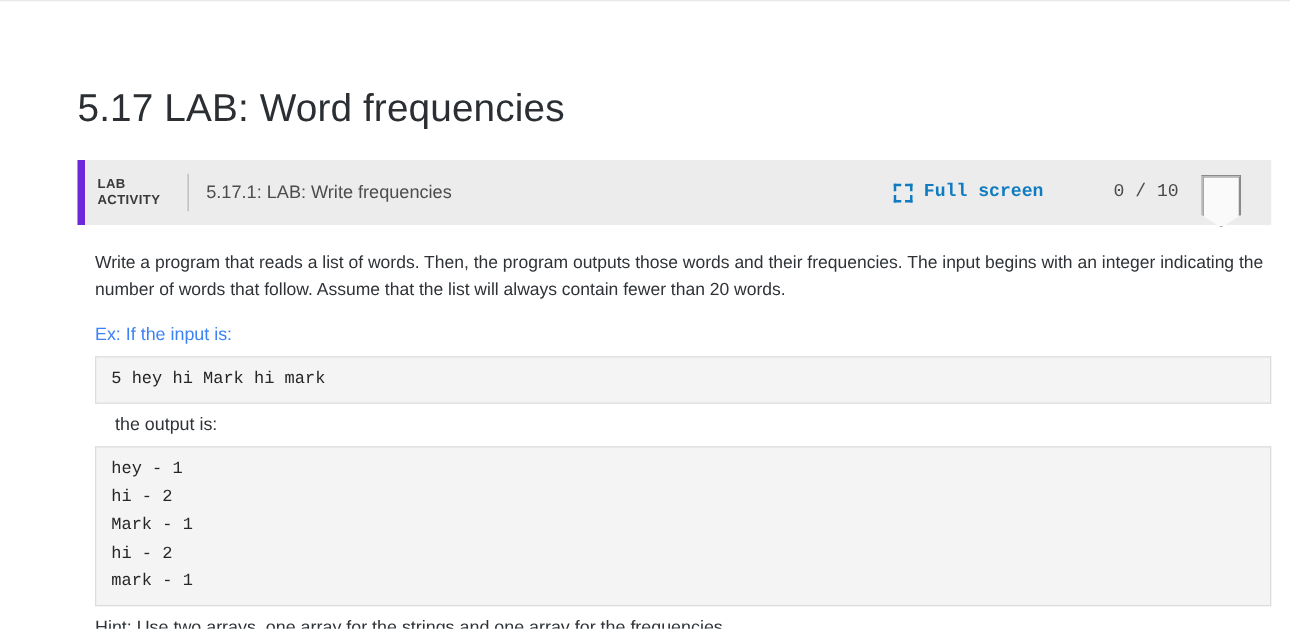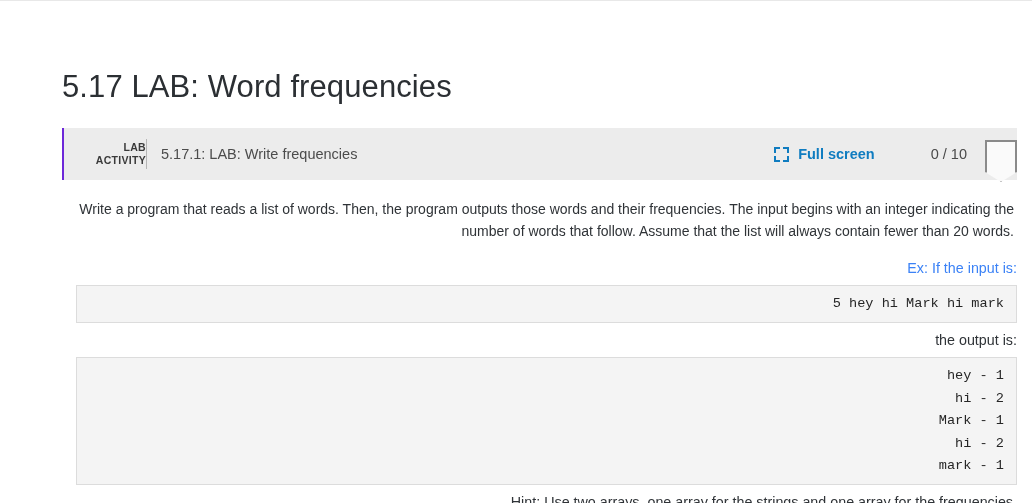--- a/index.html
+++ b/index.html
@@ -1,15 +1,15 @@
 <!DOCTYPE html>
 <html><head>
 <meta charset="utf-8">
 <style>
-  * { box-sizing: border-box; text-align: right; }
+  * { box-sizing: border-box; }
   html, body {
     margin: 0;
     padding: 0;
     width: 1032px;
     height: 503px;
     background: #ffffff;
     font-family: "Liberation Sans", sans-serif;
     overflow: hidden;
   }
   .page {
@@ -40,21 +40,21 @@
   .activity-card {
     position: absolute;
     left: 62px;
     top: 128px;
     width: 955px;
   }
   .activity-header {
     position: relative;
     height: 52px;
     background: #ececec;
-    border-left: 2px solid #6d28d9;
+    border-left: 6px solid #6d28d9;
     display: flex;
     align-items: center;
   }
   .lab-activity-tag {
     width: 82px;
     padding-left: 10px;
     font-size: 10.5px;
     font-weight: bold;
     color: #3a3a3a;
     line-height: 13px;
@@ -68,22 +68,23 @@
   }
   .activity-subtitle {
     font-size: 14.5px;
     color: #4c4c4c;
     white-space: nowrap;
   }
   .header-right {
     margin-left: auto;
     display: flex;
     align-items: center;
-    padding-right: 0;
+    padding-right: 24px;
     height: 100%;
+    font-family: Liberation Mono, monospace;
   }
   .fullscreen-link {
     display: flex;
     align-items: center;
     gap: 9px;
     cursor: pointer;
     text-decoration: none;
   }
   .fs-icon {
     width: 15px;
@@ -146,21 +147,21 @@
     margin: 0;
   }
   .ex-line {
     font-size: 14.3px;
     color: #3b82f6;
     margin: 18px 0 9px 0;
   }
   .out-line {
     font-size: 14.3px;
     color: #2f3337;
-    margin: 9px 0 9px 0;
+    margin: 9px 0 9px 16px;
   }
   .code-block {
     background: #f4f4f4;
     border: 1px solid #dcdcdc;
     width: 941px;
     padding: 7px 12px;
     font-family: "Liberation Mono", "DejaVu Sans Mono", monospace;
     font-size: 13.6px;
     line-height: 22.4px;
     color: #262626;

